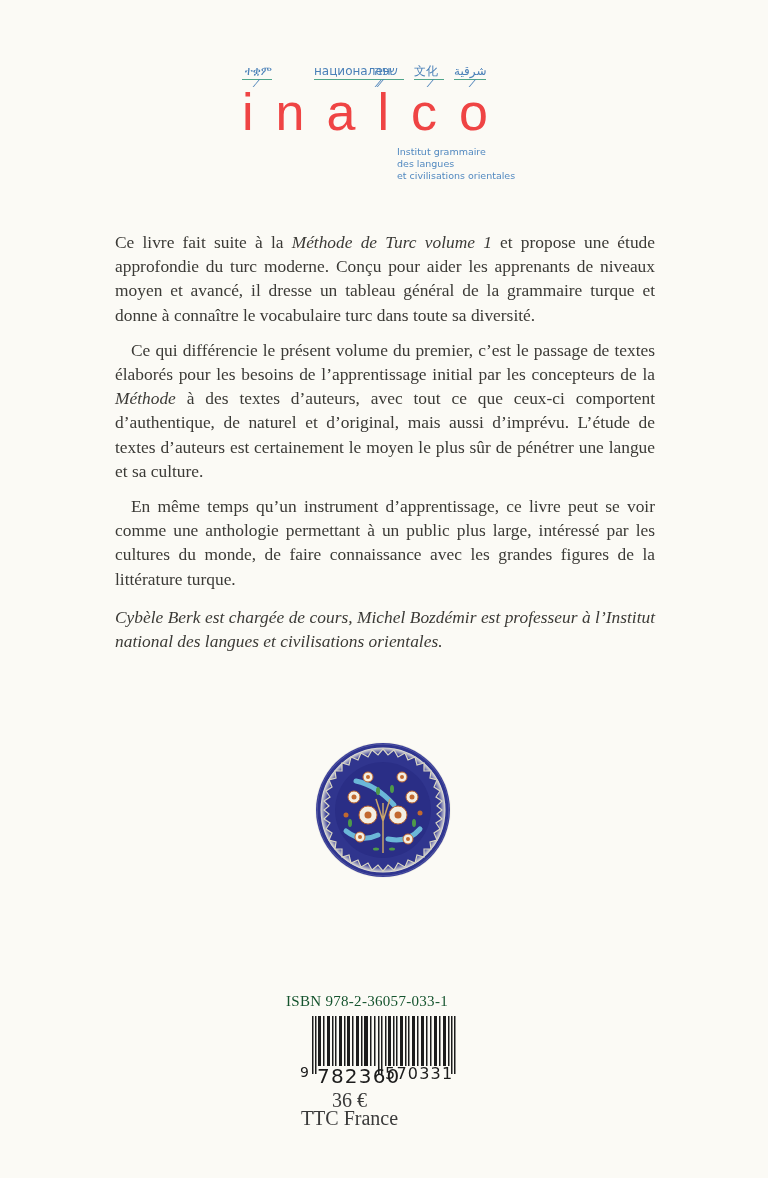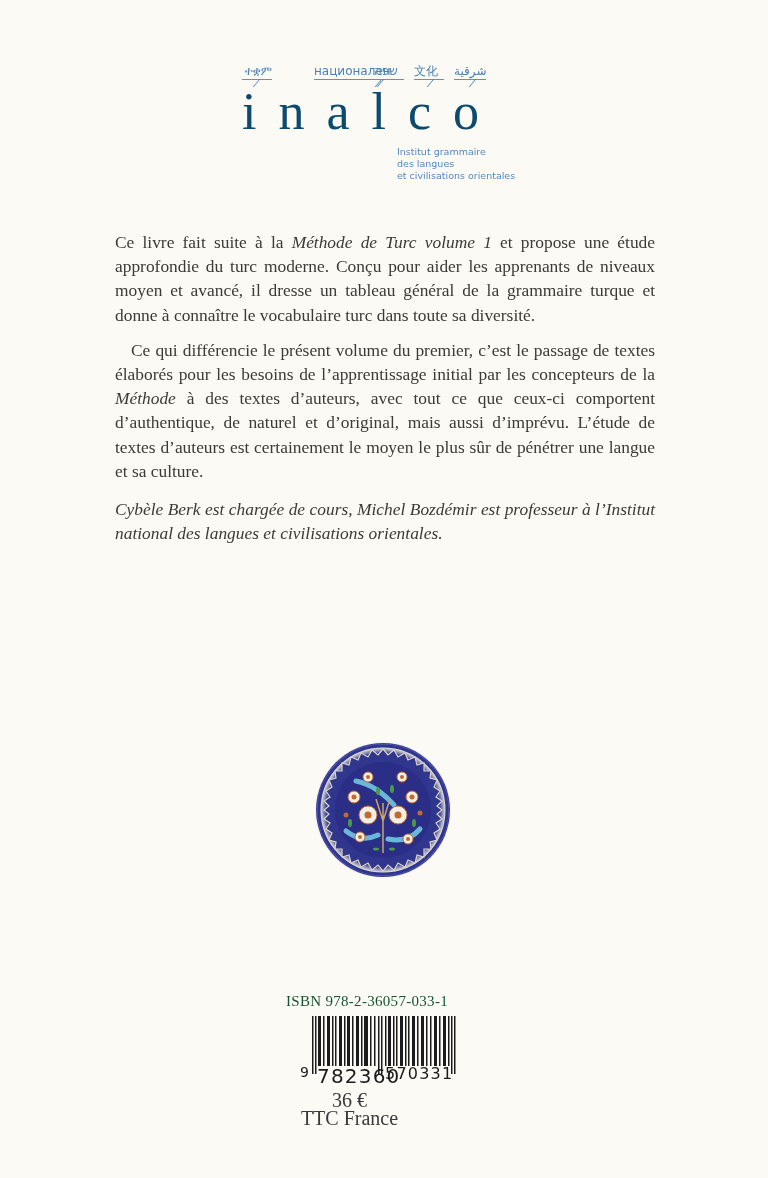--- a/index.html
+++ b/index.html
@@ -11,21 +11,21 @@
   }
   .logo { position: absolute; left: 242px; top: 64px; width: 300px; }
   .script {
     position: absolute; top: 0; height: 20px;
     font-family: "DejaVu Sans", sans-serif; font-size: 12px; color: #4a80b8; line-height: 14px;
   }
   .script .ul { position: absolute; left: 0; right: 0; top: 15px; height: 1px; background: #4fa58a; }
   .script .tick { position: absolute; top: 15px; width: 1px; height: 8px; background: #4a80b8; transform: skewX(-40deg); }
   .wordmark {
     position: absolute; left: 0; top: 18px;
-    font-family: Liberation Serif, serif; font-size: 52px; color: #0c4a6e;
+    font-family: Liberation Sans, sans-serif; font-size: 52px; color: #ef4444;
     letter-spacing: 22px; font-weight: 300; line-height: 60px;
   }
   .inst {
     position: absolute; left: 155px; top: 82px;
     font-family: "DejaVu Sans", sans-serif; font-size: 9.5px; line-height: 12px; color: #5289c0;
   }
   .inst div { white-space: nowrap; }
   .body-text {
     position: absolute; left: 115px; top: 230px; width: 540px;
     font-size: 17.4px; line-height: 24.2px; text-align: justify;
@@ -74,20 +74,21 @@
   <div class="inst">
     <div>Institut grammaire</div>
     <div>des langues</div>
     <div>et civilisations orientales</div>
   </div>
 </div>
 
 <div class="body-text">
   <p class="first"><span>Ce livre fait suite à la </span><em>Méthode de Turc volume 1</em><span> et propose une étude approfondie du turc moderne. Conçu pour aider les apprenants de niveaux moyen et avancé, il dresse un tableau général de la grammaire turque et donne à connaître le vocabulaire turc dans toute sa diversité.</span></p>
   <p><span>Ce qui différencie le présent volume du premier, c’est le passage de textes élaborés pour les besoins de l’apprentissage initial par les concepteurs de la </span><em>Méthode</em><span> à des textes d’auteurs, avec tout ce que ceux-ci comportent d’authentique, de naturel et d’original, mais aussi d’imprévu. L’étude de textes d’auteurs est certainement le moyen le plus sûr de pénétrer une langue et sa culture.</span></p>
+  <p>En même temps qu’un instrument d’apprentissage, ce livre peut se voir comme une anthologie permettant à un public plus large, intéressé par les cultures du monde, de faire connaissance avec les grandes figures de la littérature turque.</p>
   <p class="auth">Cybèle Berk est chargée de cours, Michel Bozdémir est professeur à l’Institut national des langues et civilisations orientales.</p>
 </div>
 
 <div class="plate">
   <svg width="134" height="134" viewBox="0 0 134 134">
     <circle cx="67" cy="67" r="64" fill="none" stroke="#2f3590" stroke-width="3"></circle>
     <polygon points="67,6 72,12 78,7 82,14 89,10 92,17 99,14 101,22 108,20 108,28 115,28 114,35 121,37 118,44 124,48 120,54 126,58 121,63 126,67 121,71 126,76 120,80 124,86 118,90 121,97 114,99 115,106 108,106 108,114 101,112 99,120 92,117 89,124 82,120 78,127 72,122 67,128 62,122 56,127 52,120 45,124 42,117 35,120 33,112 26,114 26,106 19,106 20,99 13,97 16,90 10,86 14,80 8,76 13,71 8,67 13,63 8,58 14,54 10,48 16,44 13,37 20,35 19,28 26,28 26,20 33,22 35,14 42,17 45,10 52,14 56,7 62,12" fill="#30358e" stroke="#d9d6c3" stroke-width="1.2"></polygon>
     <circle cx="67" cy="67" r="48" fill="#2a2e86"></circle>
     <path d="M40,38 Q60,42 78,62" stroke="#6bb7d8" stroke-width="5" fill="none" stroke-linecap="round"></path>
     <path d="M30,88 Q45,100 62,92" stroke="#6bb7d8" stroke-width="5" fill="none" stroke-linecap="round"></path>

